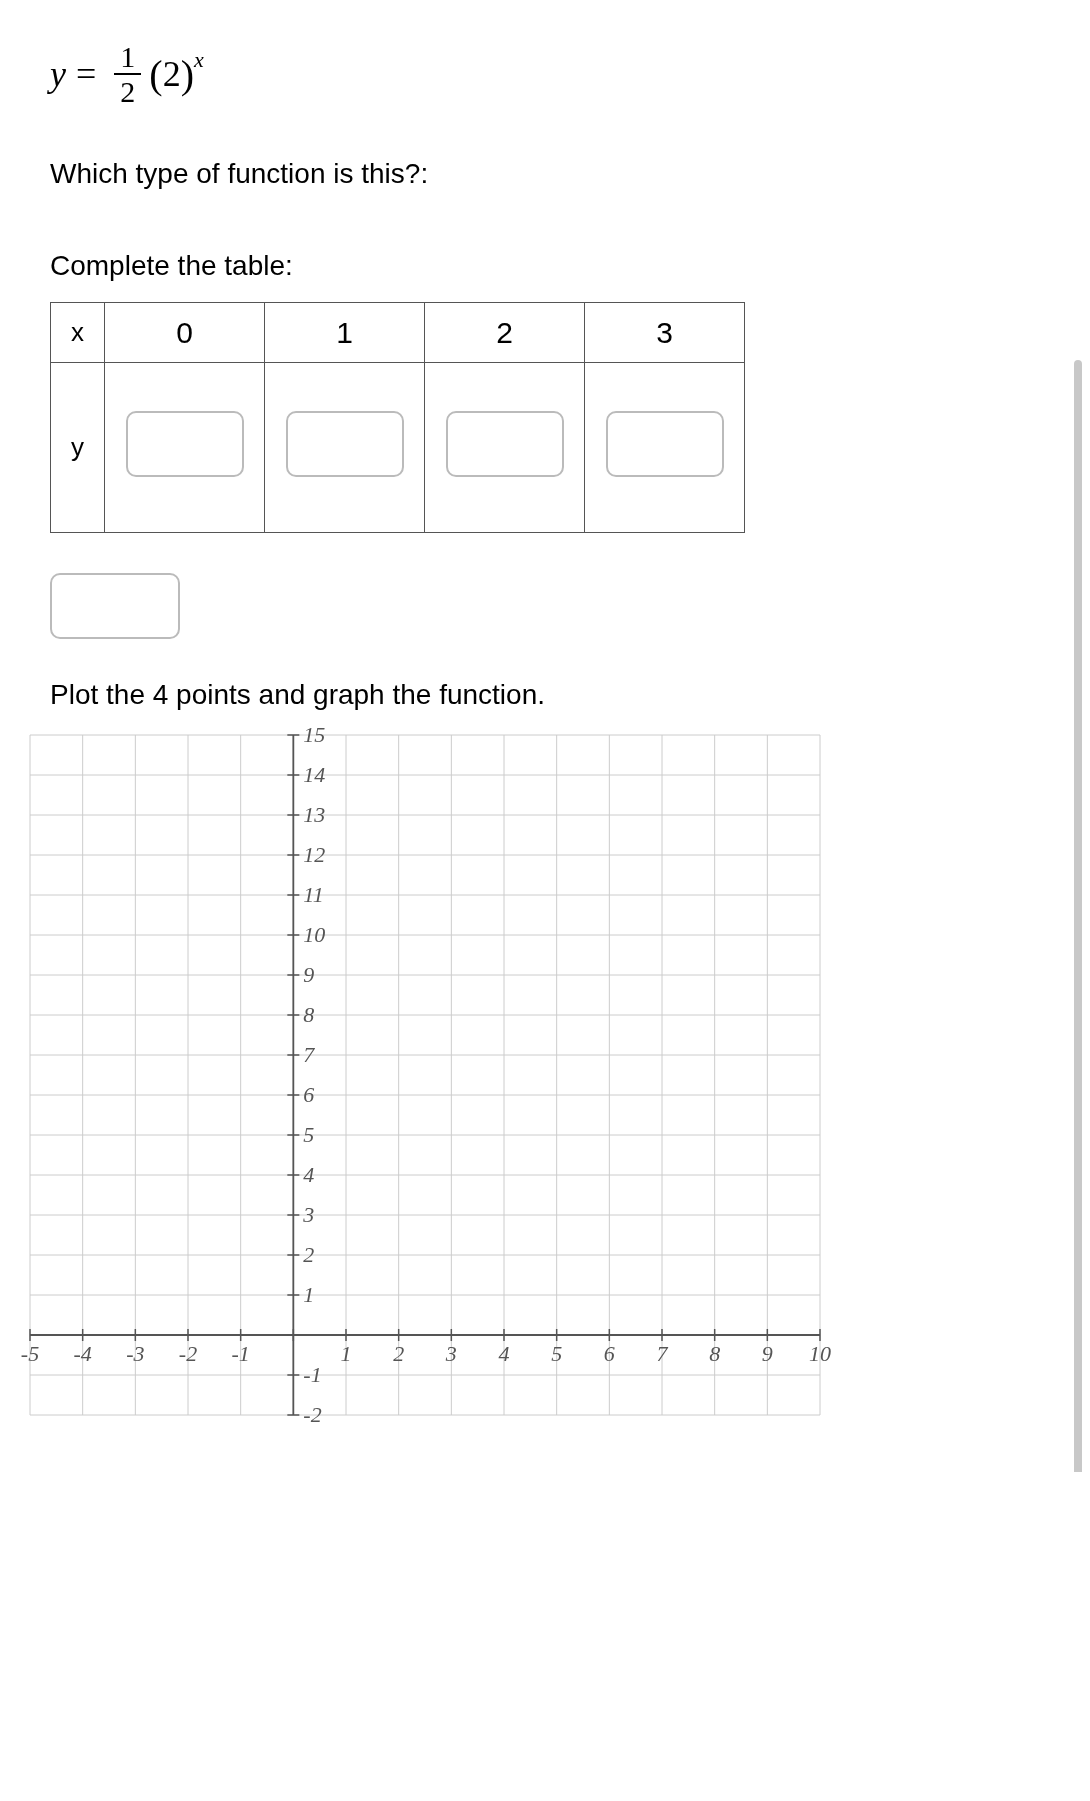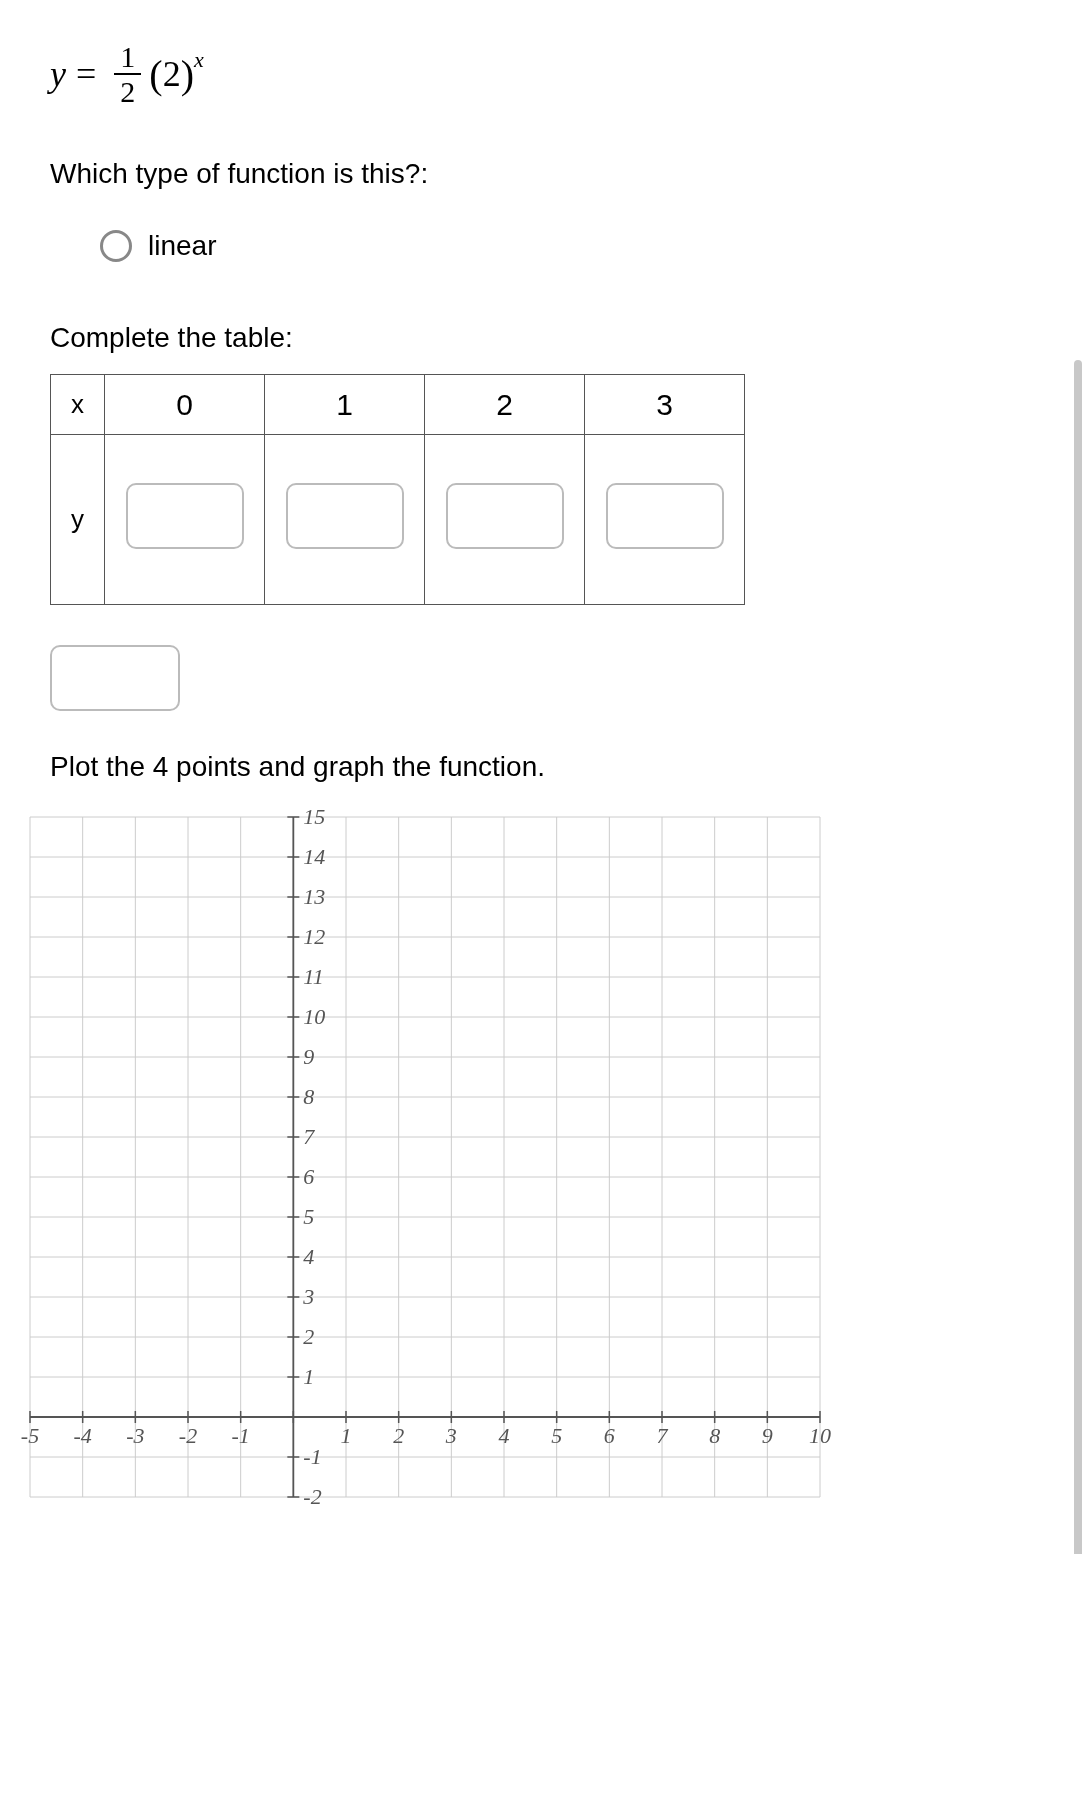--- a/index.html
+++ b/index.html
@@ -86,21 +86,21 @@
       margin-bottom: 40px;
     }
     .input-box-sm {
       display: inline-block;
       width: 130px;
       height: 66px;
       border: 2px solid #bbb;
       border-radius: 10px;
       background: #fff;
     }
-    .plot-instruction { margin-bottom: 24px; }
+    .plot-instruction { margin-bottom: 14px; }
     .graph-wrap { margin-left: -40px; }
   </style>
 </head>
 <body>
 
 <div class="equation">
   <span>y</span>
   <span style="margin:0 10px;font-style:normal">=</span>
   <span class="frac">
     <span class="num">1</span>
@@ -109,24 +109,20 @@
   <span class="paren">(</span>
   <span style="font-style:normal">2</span>
   <span class="paren">)</span>
   <span class="exp">x</span>
 </div>
 
 <div class="question">
   <div>Which type of function is this?:</div>
 </div>
 <div class="options">
-  <div class="option">
-    <span class="radio"></span>
-    <span>linear</span>
-  </div>
 </div>
 
 <div class="section-label">Complete the table:</div>
 
 <table class="data-table">
   <tbody>
       <tr>
     <th class="xcol">x</th>
     <td class="vcol">0</td>
     <td class="vcol">1</td>

